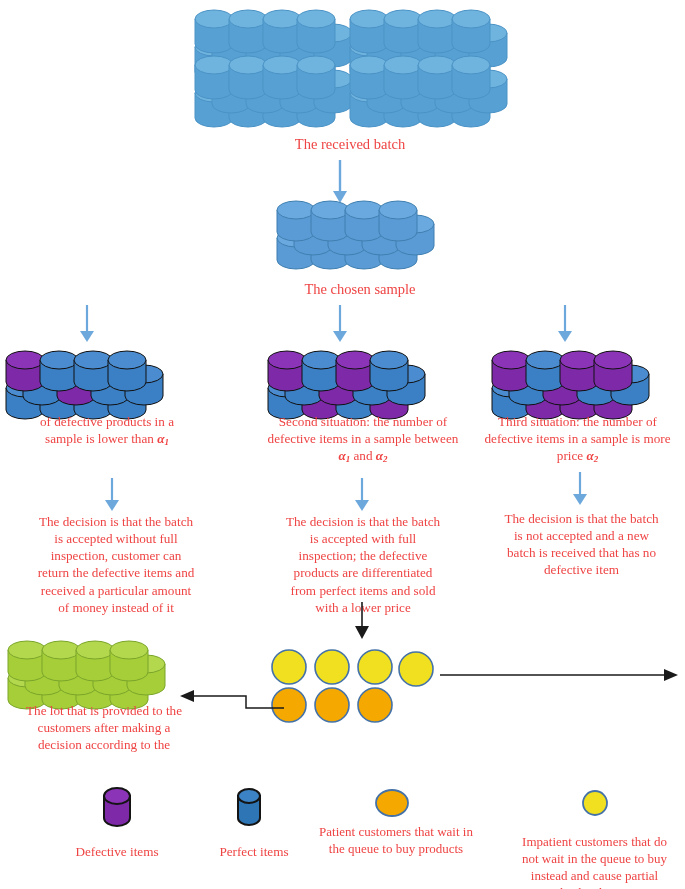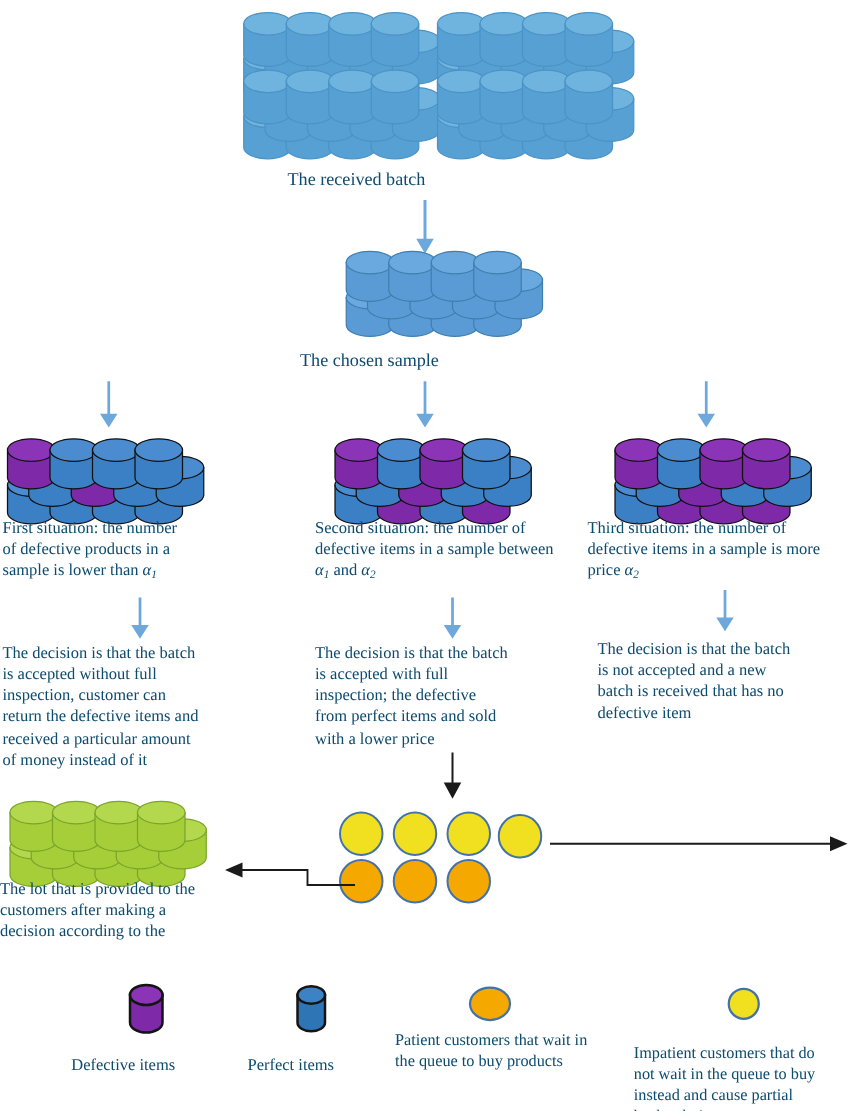--- a/index.html
+++ b/index.html
@@ -3,31 +3,31 @@
 <meta charset="utf-8">
 <style>
   html,body{margin:0;padding:0;background:#ffffff;}
   body{
     width:685px;height:889px;position:relative;overflow:hidden;
     font-family:"Liberation Serif","DejaVu Serif",serif;
     color:#1b1b1b;
   }
   .abs{position:absolute;}
   .cap{
-    position:absolute;line-height:1.30;
+    position:absolute;text-align:center;line-height:1.30;
     font-family:"Liberation Serif","DejaVu Serif",serif;
-    color:#0c4a6e;
+    color:#ef4444;
   }
   .cap-15{font-size:14.5px;}
   .cap-13{font-size:13.2px;}
   .cap-12{font-size:13px;}
   .grp{position:absolute;}
   svg{display:block;overflow:visible;}
   .sub{font-size:0.68em;vertical-align:-0.25em;}
-  .alpha{font-family:"Liberation Serif","DejaVu Serif",serif;font-style:italic;font-weight:400;}
+  .alpha{font-family:"Liberation Serif","DejaVu Serif",serif;font-style:italic;font-weight:700;}
 </style>
 </head>
 <body>
 
 <div class="grp" style="left:195px;top:2px;width:310px;height:125px;">
   <svg width="310" height="125" viewBox="0 0 310 125">
     <defs>
       <g id="cylA">
         <path d="M0,9 L0,34 A19,9 0 0 0 38,34 L38,9 Z" fill="#56A0D3" stroke="#4b93c6" stroke-width="1"></path>
         <ellipse cx="19" cy="9" rx="19" ry="9" fill="#6FB4DE" stroke="#4b93c6" stroke-width="1"></ellipse>
@@ -170,21 +170,20 @@
       <use href="#cylD" x="85" y="17"></use>
       <use href="#cylD" x="119" y="17"></use>
     <use href="#cylP" x="0" y="3"></use>
       <use href="#cylD" x="34" y="3"></use>
       <use href="#cylD" x="68" y="3"></use>
       <use href="#cylD" x="102" y="3"></use>
   </svg>
 </div>
 
 <div class="cap cap-13" style="left:2px;top:413px;width:210px;">
-  <div>First situation:  the number</div>
   <div>of defective products in a</div>
   <div>
     <span>sample is lower than</span>
     <span class="alpha"><span>α</span><span class="sub">1</span></span>
   </div>
 </div>
 
 <div class="grp" style="left:268px;top:348px;width:200px;height:70px;">
   <svg width="200" height="72" viewBox="0 0 200 72">
     <use href="#cylD" x="0" y="31"></use>
@@ -263,20 +262,21 @@
   <div>inspection, customer can</div>
   <div>return the defective items and</div>
   <div>received a particular amount</div>
   <div>of money instead of it</div>
 </div>
 
 <div class="cap cap-13" style="left:252px;top:513px;width:222px;">
   <div>The decision is that the batch</div>
   <div>is accepted with full</div>
   <div>inspection; the defective</div>
+  <div>products are differentiated</div>
   <div>from perfect items and sold</div>
   <div>with a lower price</div>
 </div>
 
 <div class="cap cap-13" style="left:478px;top:510px;width:207px;">
   <div>The decision is that the batch</div>
   <div>is not accepted and a new</div>
   <div>batch is received that has no</div>
   <div>defective item</div>
 </div>

